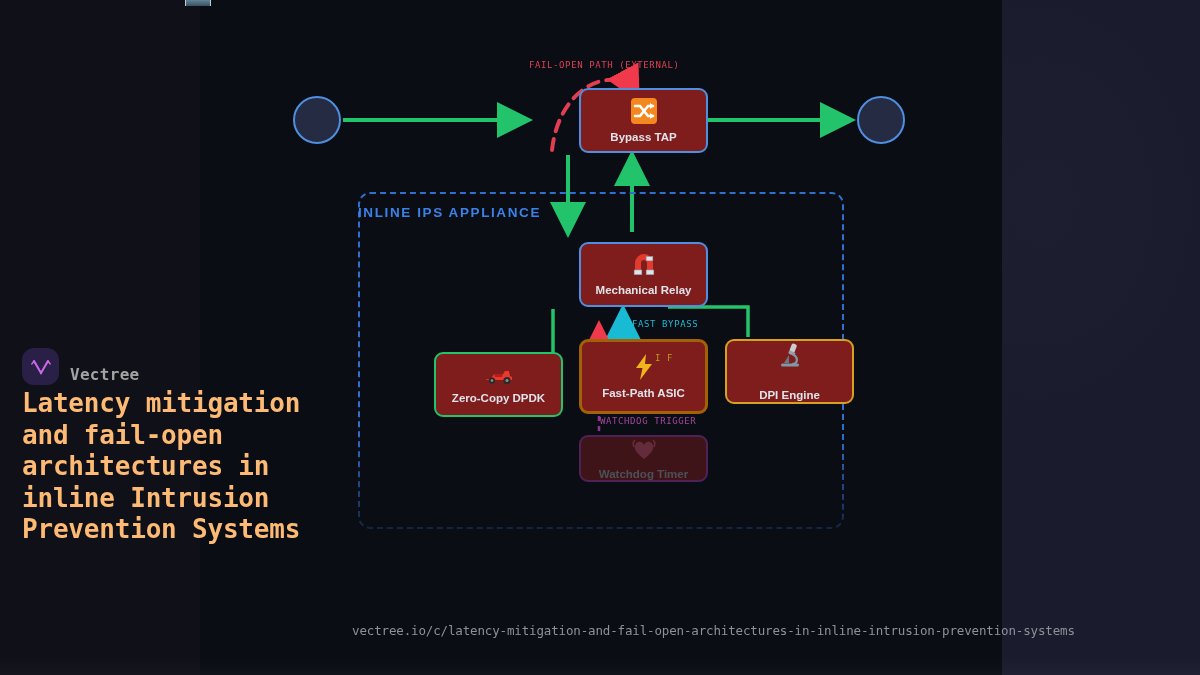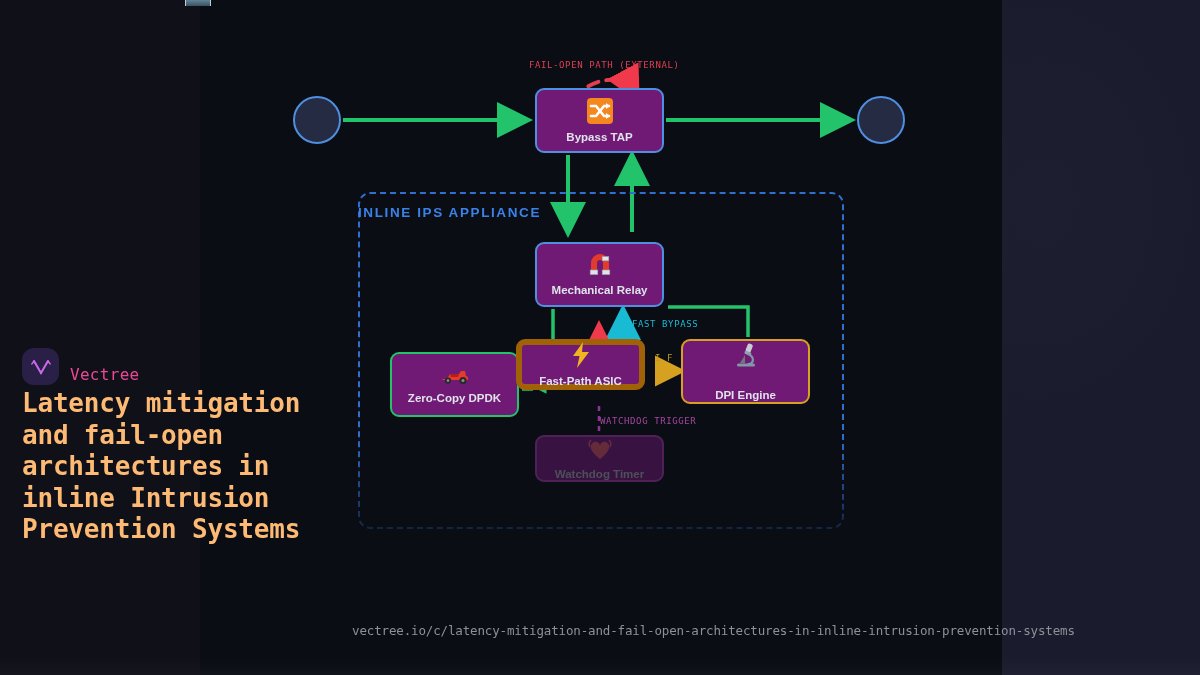--- a/index.html
+++ b/index.html
@@ -50,21 +50,21 @@
     position: absolute; left: 22px; top: 348px;
     display: flex; align-items: center; gap: 11px;
   }
   .brand-logo {
     width: 37px; height: 37px; border-radius: 12px;
     background: #2a1f47;
     display: flex; align-items: center; justify-content: center;
   }
   .brand-name {
     font-family: "DejaVu Sans Mono", monospace;
-    font-size: 16px; font-weight: normal; color: #ec4899;
+    font-size: 16px; font-weight: bold; color: #a3a3a3;
     letter-spacing: .3px;
     margin-top: 16px;
   }
   .headline {
     position: absolute; left: 22px; top: 388px; width: 330px;
     font-family: "DejaVu Sans Mono", monospace;
     font-weight: bold; font-size: 26px; line-height: 31.5px;
     color: #fdba74;
     letter-spacing: -0.2px;
   }
@@ -72,39 +72,40 @@
     position: absolute; left: 352px; top: 623px;
     font-family: "DejaVu Sans Mono", monospace;
     font-size: 12.5px; color: #8e9099; letter-spacing: -0.15px;
   }
 
   
   .diagram { position: absolute; left: 200px; top: 0; width: 802px; height: 675px; }
   .node {
     position: absolute;
     border-radius: 9px;
-    background: #701a75;
+    background: #7f1d1d;
     display: flex; flex-direction: column;
     align-items: center; justify-content: center;
     gap: 2px;
+    margin-left: 44px;
   }
   .node .emoji { font-size: 22px; line-height: 24px; }
   .node .lbl {
     font-family: "Liberation Sans", sans-serif;
     font-weight: bold; font-size: 11.5px; color: #dfe3ea;
     white-space: nowrap;
   }
   .n-bypass   { left: 335px; top: 88px;  width: 129px; height: 65px;
                 border: 2px solid #4f8fe0; }
   .n-relay    { left: 335px; top: 242px; width: 129px; height: 65px;
                 border: 2px solid #4f8fe0; }
   .n-dpdk     { left: 190px; top: 352px; width: 129px; height: 65px;
                 border: 2px solid #22c36a; }
-  .n-asic     { left: 316px; top: 339px; width: 129px; height: 51px;
-                border: 6px solid #a16207; }
+  .n-asic     { left: 335px; top: 339px; width: 129px; height: 75px;
+                border: 3px solid #a16207; }
   .n-dpi      { left: 481px; top: 339px; width: 129px; height: 65px;
                 border: 2px solid #d6a021; gap: 16px; }
   .n-watchdog { left: 335px; top: 435px; width: 129px; height: 47px;
                 border: 2px solid #a23ca8; opacity: .45; }
   .n-watchdog .lbl { color: #9aa0ab; }
 
   .endpoint {
     position: absolute; width: 48px; height: 48px; border-radius: 50%;
     background: #242b42; border: 2px solid #4f8fe0;
   }

